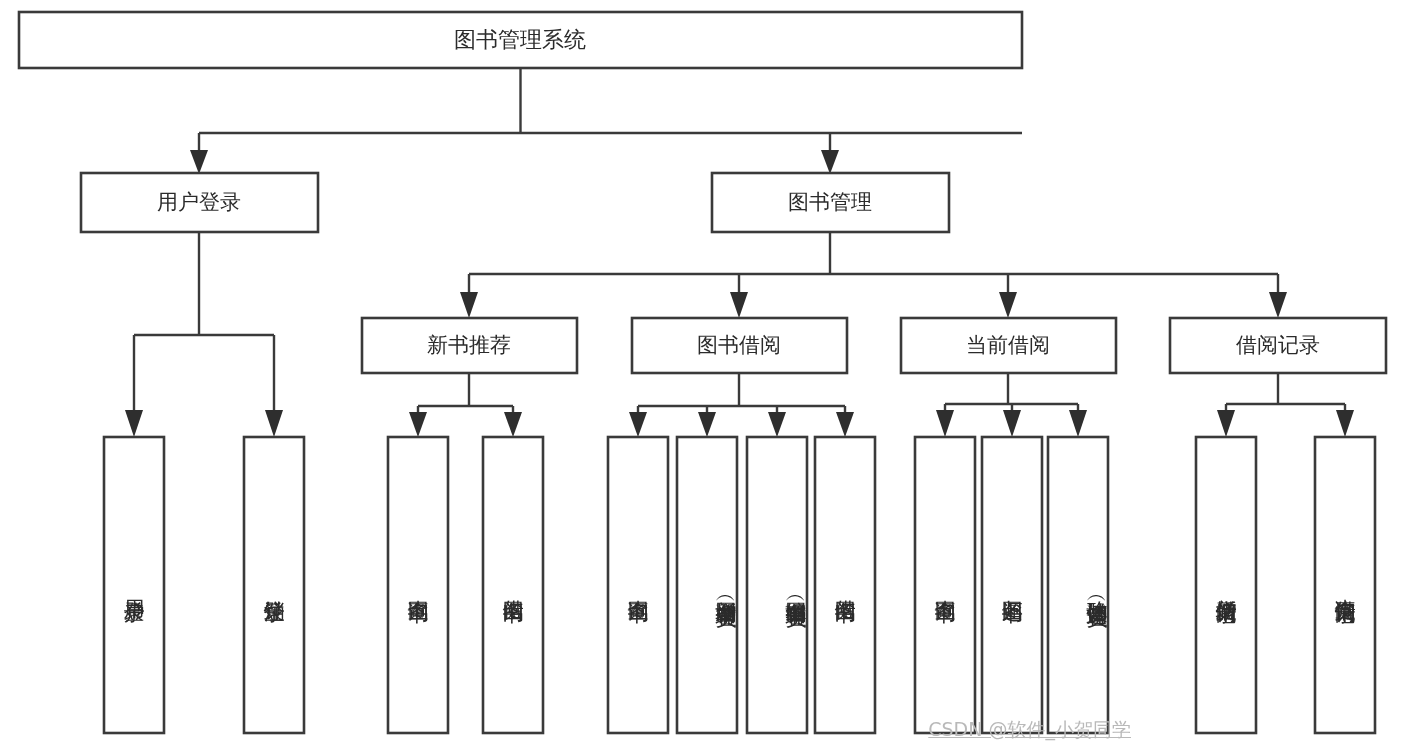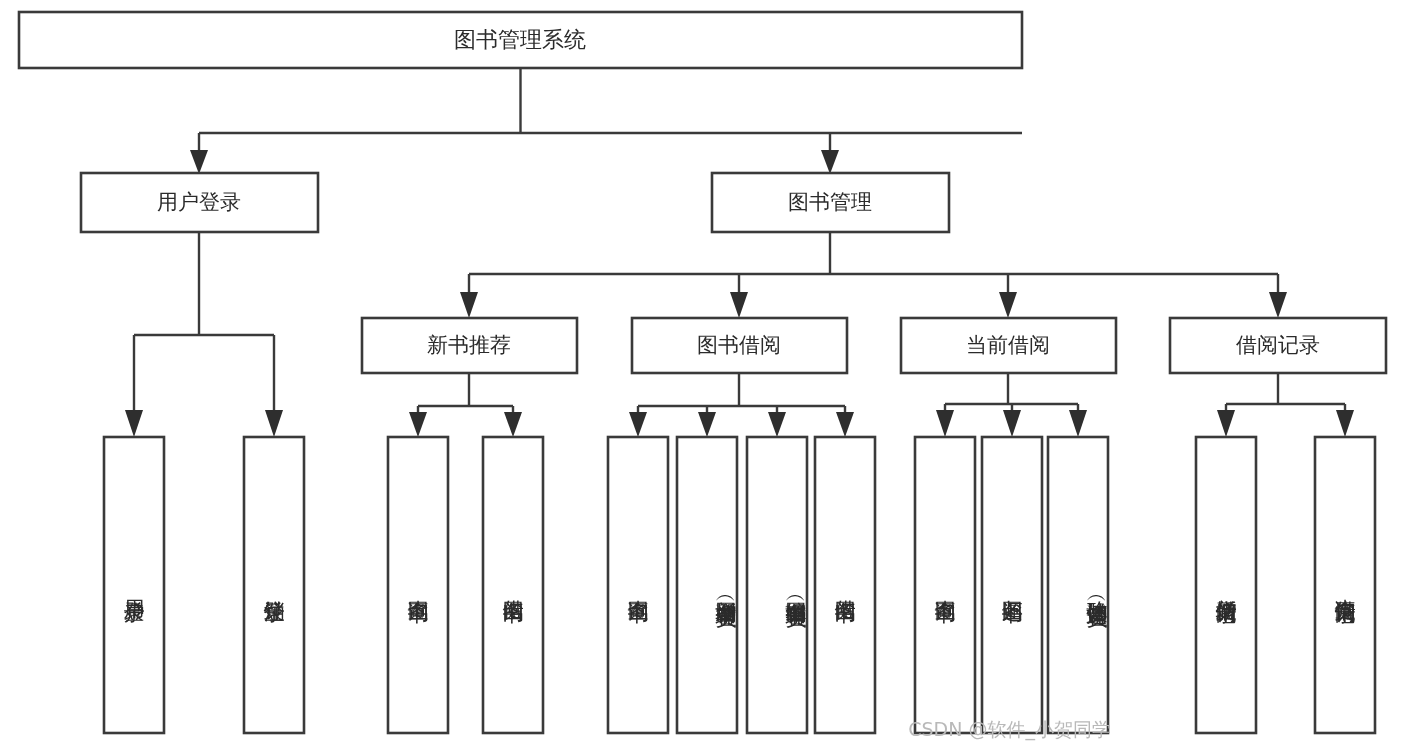--- a/index.html
+++ b/index.html
@@ -11,20 +11,21 @@
     width: 1405px;
     height: 747px;
     overflow: hidden;
     font-family: "DejaVu Sans", "Liberation Sans", sans-serif;
   }
   #diagram-root {
     position: relative;
     width: 1119px;
     height: 747px;
     background: #ffffff;
+    padding-left: 20px;
   }
   svg#tree-svg {
     position: absolute;
     left: 0;
     top: 0;
     width: 1405px;
     height: 747px;
   }
   .node-box {
     fill: #ffffff;
@@ -75,20 +76,21 @@
     align-items: center;
   }
   .watermark {
     position: absolute;
     right: 8px;
     bottom: 4px;
     font-family: "DejaVu Sans", "Liberation Sans", sans-serif;
     font-size: 19px;
     color: #b9b9b9;
     white-space: nowrap;
+    text-decoration: underline;
   }
 </style>
 </head>
 <body>
 
 <div id="diagram-root">
 
   <svg id="tree-svg" viewBox="0 0 1405 747">
     <defs>
       <marker id="arrow" viewBox="0 0 12 14" refX="6" refY="13" markerWidth="12" markerHeight="14" orient="auto-start-reverse">

